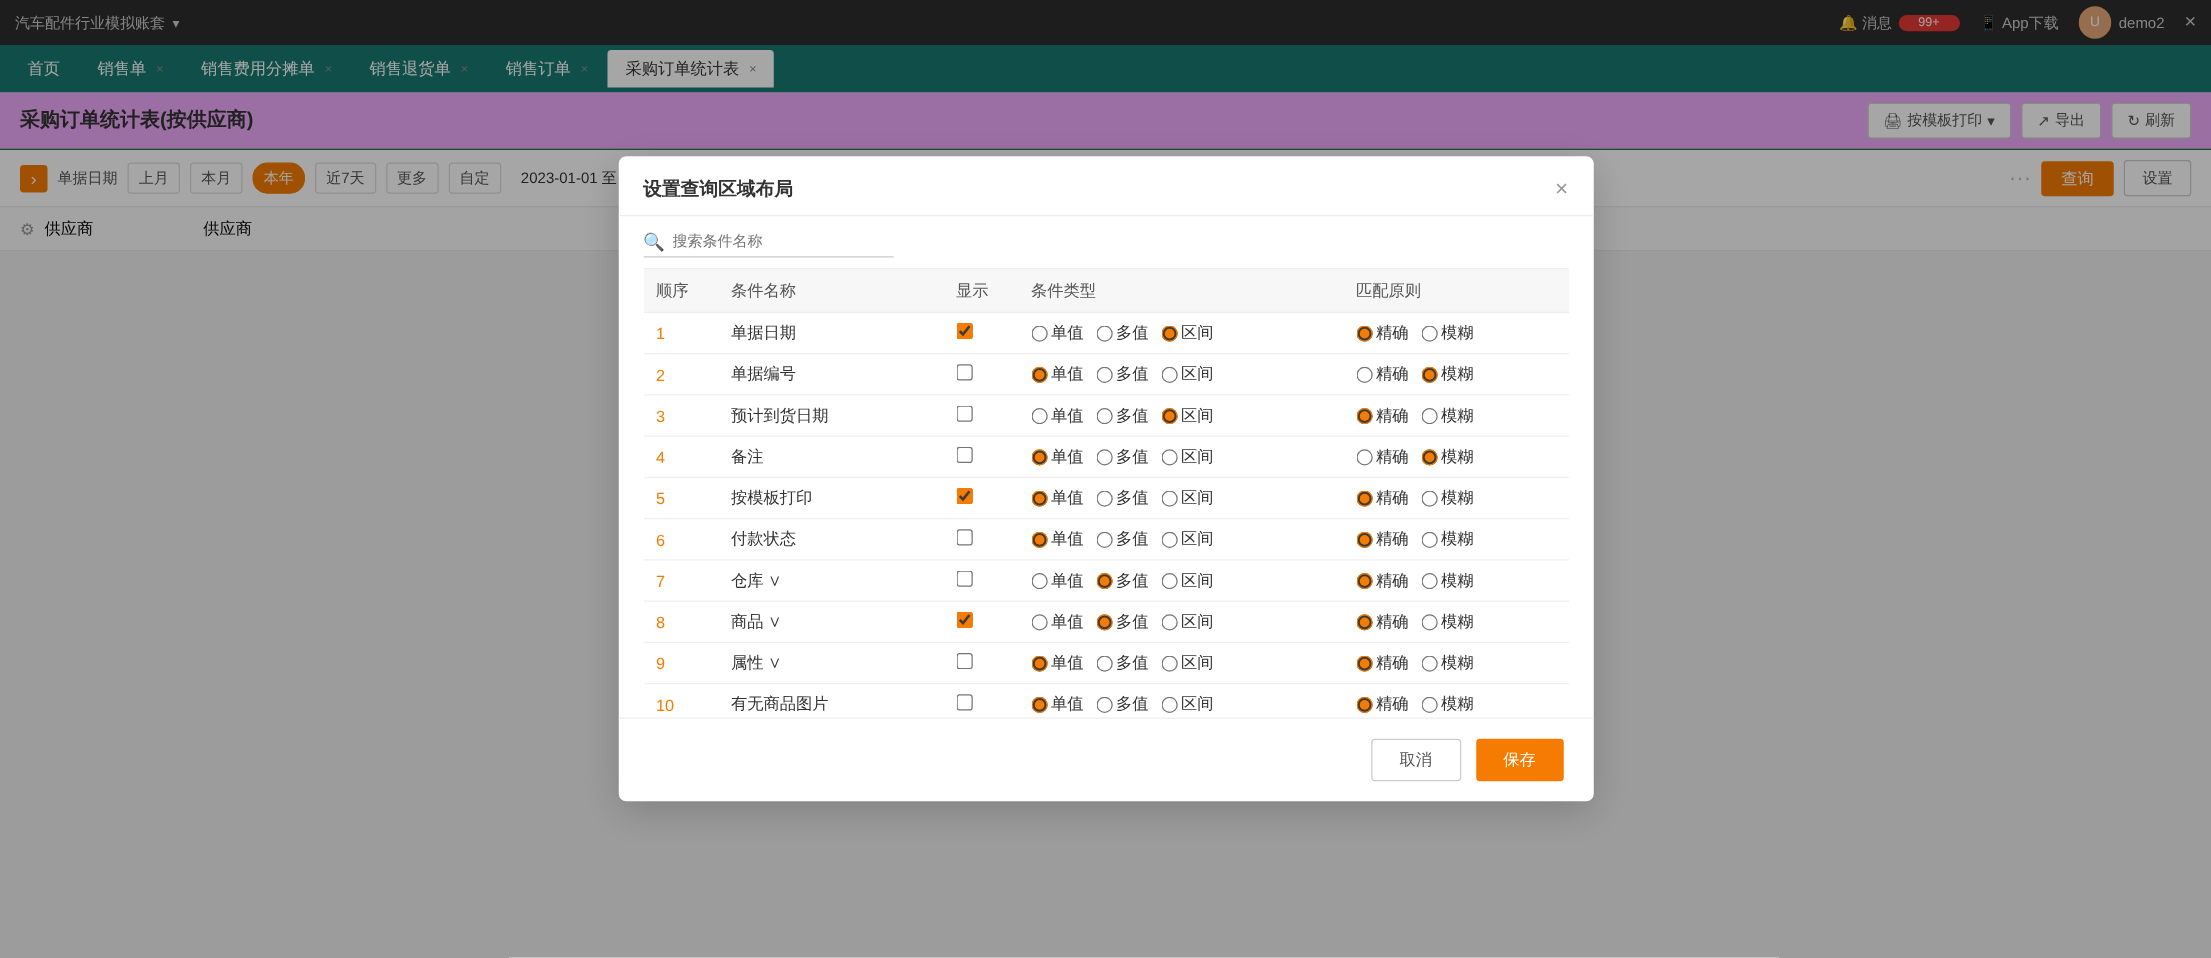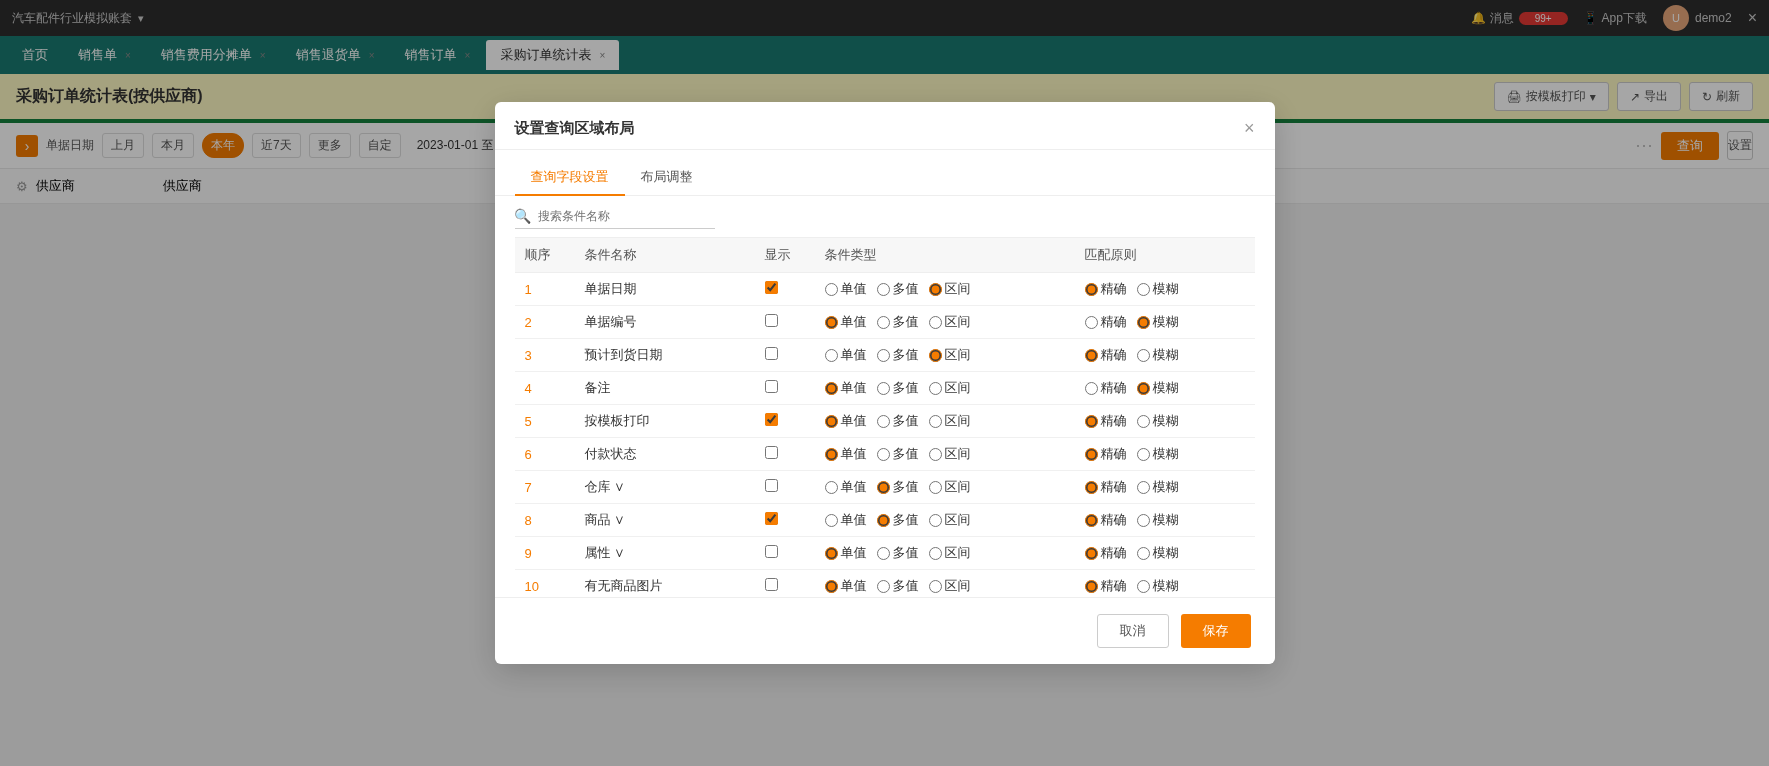--- a/index.html
+++ b/index.html
@@ -34,26 +34,26 @@
     .tab-item {
       color: white; padding: 6px 14px; border-radius: 3px 3px 0 0;
       font-size: 13px; cursor: pointer; display: flex; align-items: center; gap: 4px; text-align: right;
     }
     .tab-item.active { background: white; color: #333; }
     .tab-item .close { font-size: 10px; color: #888; margin-left: 4px; }
     .tab-home { color: white; padding: 6px 14px; font-size: 13px; cursor: pointer; }
 
     
     .page-header {
-      background: #fef9c3;
+      background: #f0abfc;
       padding: 8px 16px;
       display: flex;
       align-items: center;
       justify-content: space-between;
-      border-bottom: 4px solid #15803d;
+      border-bottom: 1px solid #15803d;
     }
     .page-title { font-size: 16px; font-weight: bold; color: #333; }
     .header-actions { display: flex; gap: 8px; align-items: center; }
     .btn-outline { border: 1px solid #ccc; background: white; padding: 5px 12px; border-radius: 3px; cursor: pointer; font-size: 12px; color: #555; display: flex; align-items: center; gap: 4px; }
 
     
     .filter-bar {
       background: white;
       padding: 8px 16px;
       display: flex;
@@ -63,21 +63,21 @@
     }
     .filter-toggle { background: #f57c00; color: white; border: none; width: 22px; height: 22px; border-radius: 3px; cursor: pointer; font-size: 14px; }
     .filter-label { font-size: 12px; color: #555; }
     .filter-date-btn {
       padding: 3px 8px; border-radius: 3px; border: 1px solid #ddd;
       background: white; cursor: pointer; font-size: 12px; color: #555;
     }
     .filter-date-btn.active { background: #f57c00; color: white; border-color: #f57c00; border-radius: 12px; }
     .filter-date-range { font-size: 12px; color: #333; margin-left: 8px; }
     .btn-query { background: #f57c00; color: white; border: none; padding: 5px 16px; border-radius: 3px; cursor: pointer; font-size: 13px; margin-left: auto; }
-    .btn-set { border: 1px solid #ccc; background: white; padding: 5px 0; border-radius: 3px; cursor: pointer; font-size: 12px; color: #555; }
+    .btn-set { border: 1px solid #ccc; background: white; padding: 5px 14px; border-radius: 3px; cursor: pointer; font-size: 12px; color: #555; }
 
     
     .table-area {
       background: white;
       margin: 0;
     }
     .table-header-row {
       display: flex;
       background: #fafafa;
       border-bottom: 1px solid #e8e8e8;
@@ -301,24 +301,20 @@
 </div>
 
 <div class="overlay">
   <div class="dialog">
 
     <div class="dialog-header">
       <span class="dialog-title">设置查询区域布局</span>
       <button class="dialog-close">×</button>
     </div>
 
-    <div class="dialog-tabs">
-      <div class="dialog-tab active">查询字段设置</div>
-      <div class="dialog-tab">布局调整</div>
-    </div>
 
     <div class="dialog-search">
       <div class="search-wrap">
         <span class="search-icon">🔍</span>
         <input type="text" placeholder="搜索条件名称" style="">
       </div>
     </div>
 
     <div class="cond-table">
       <table>

